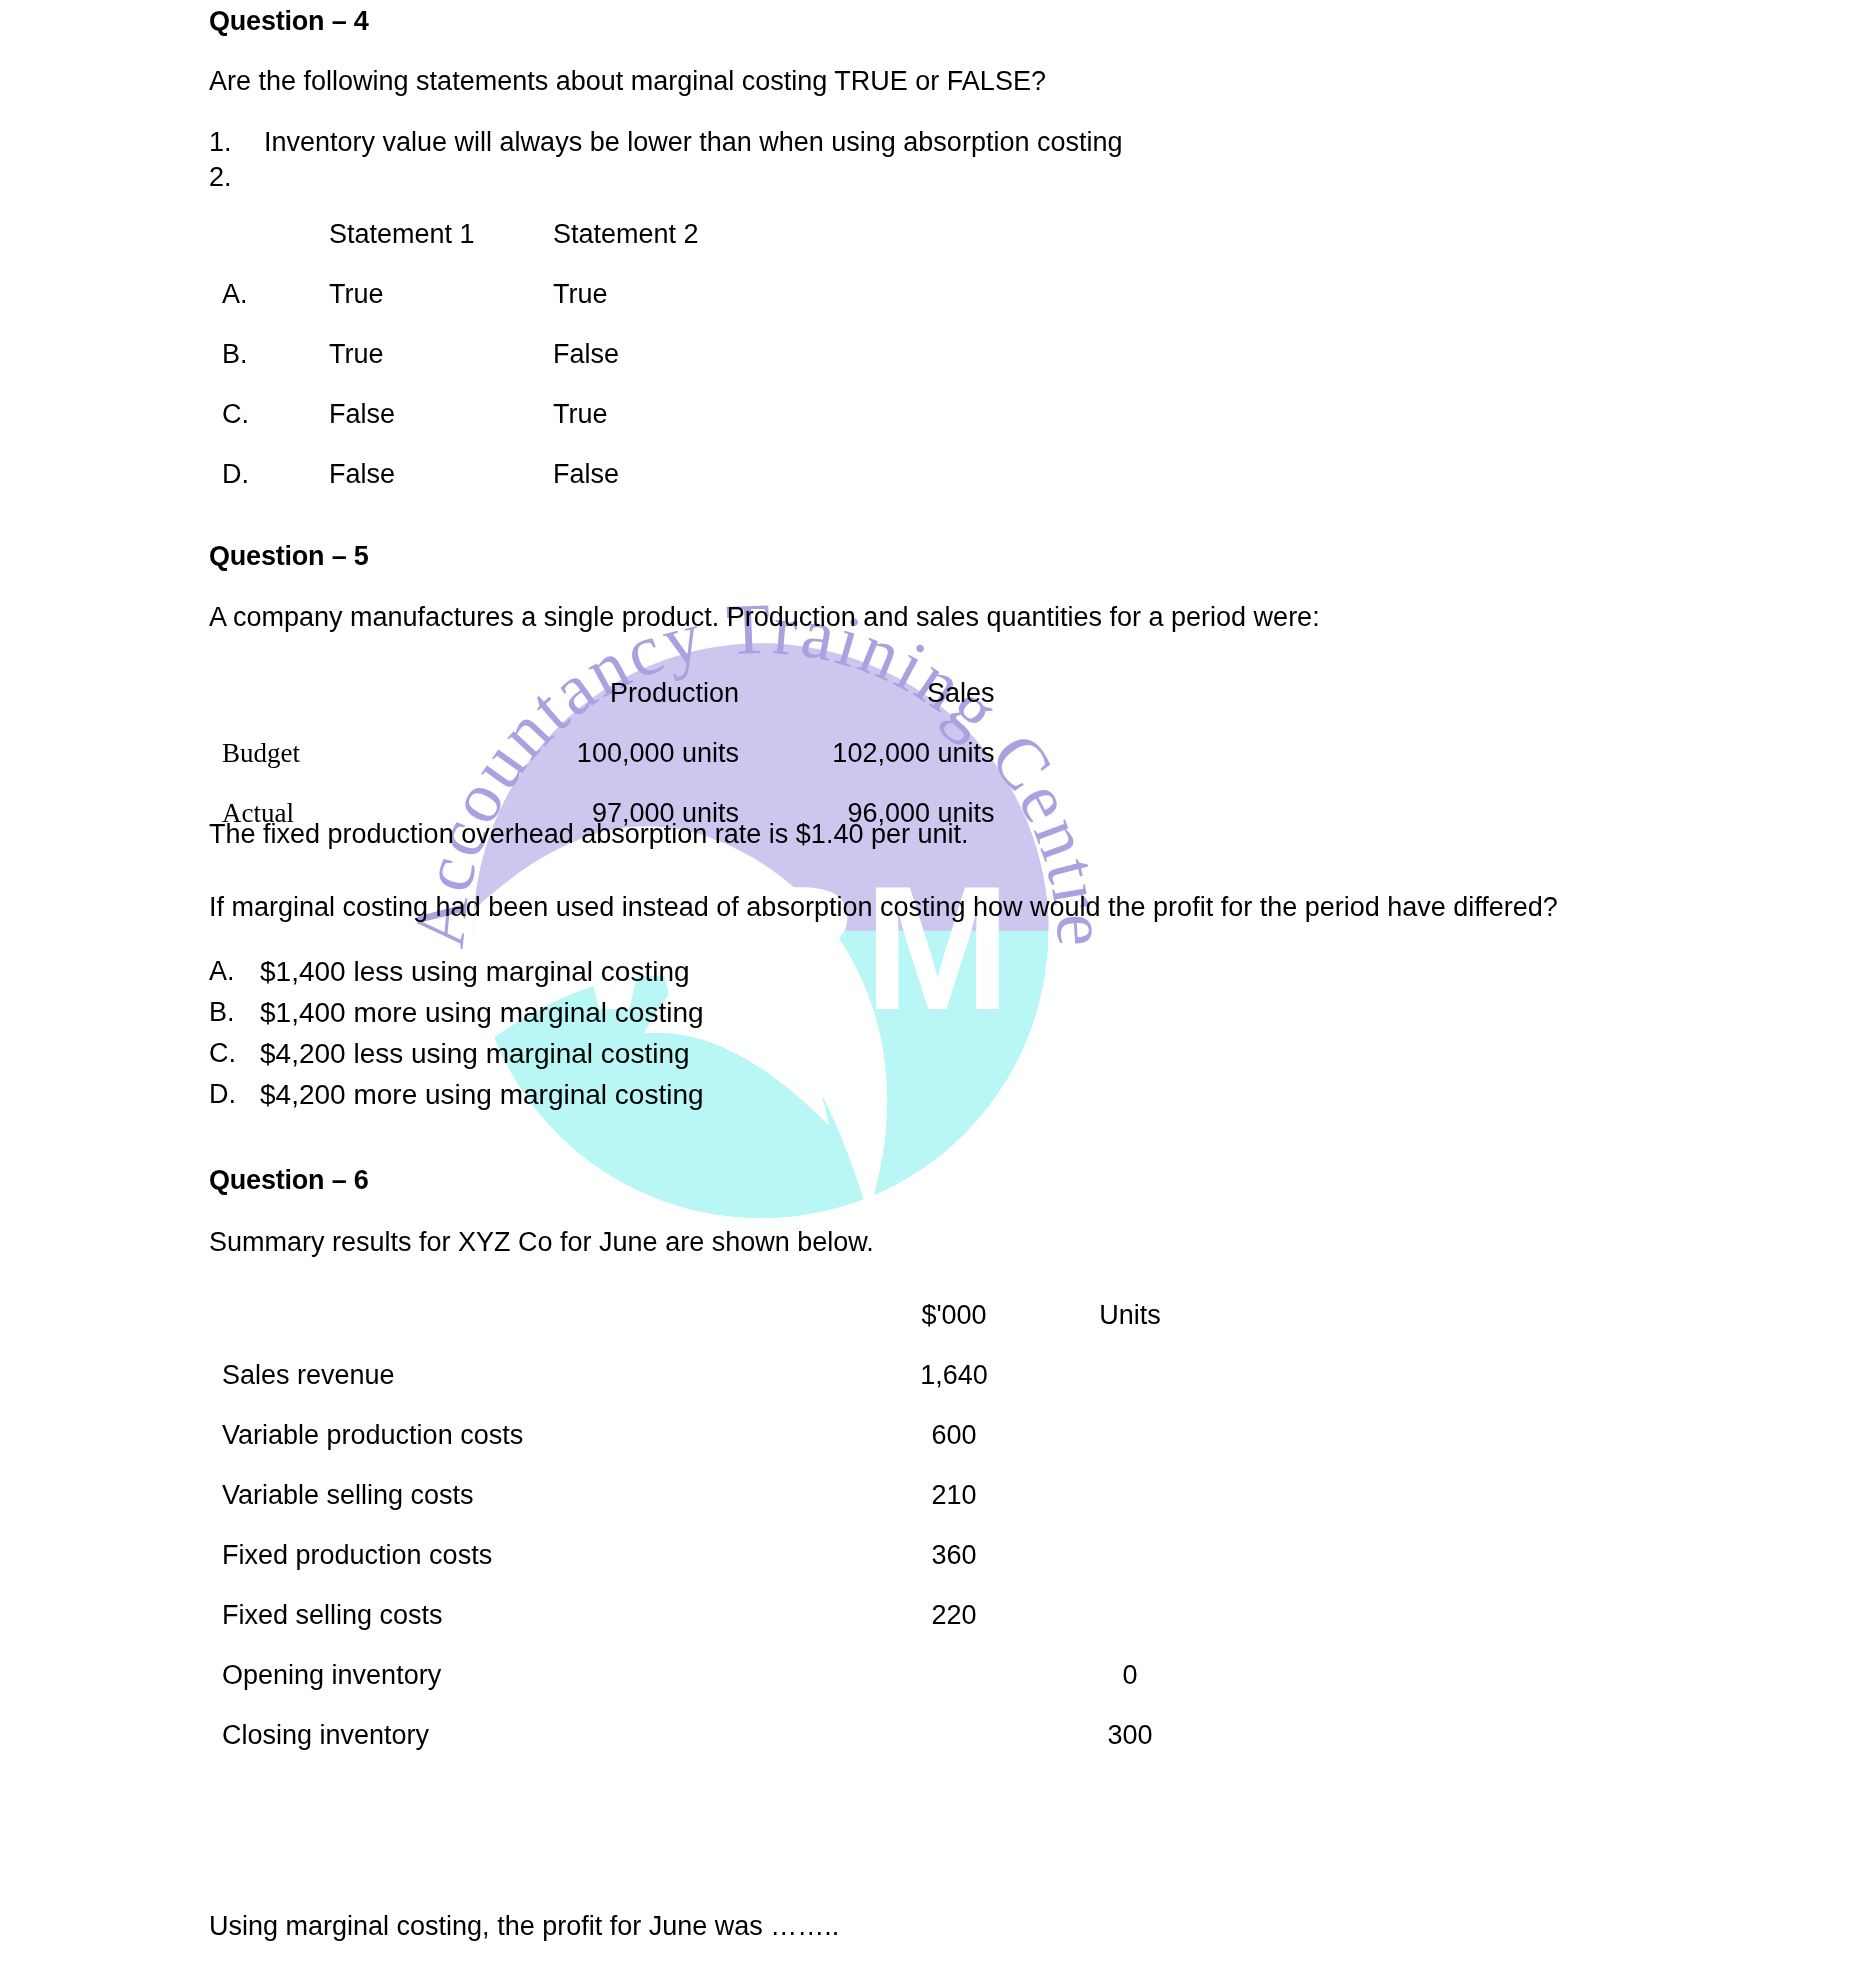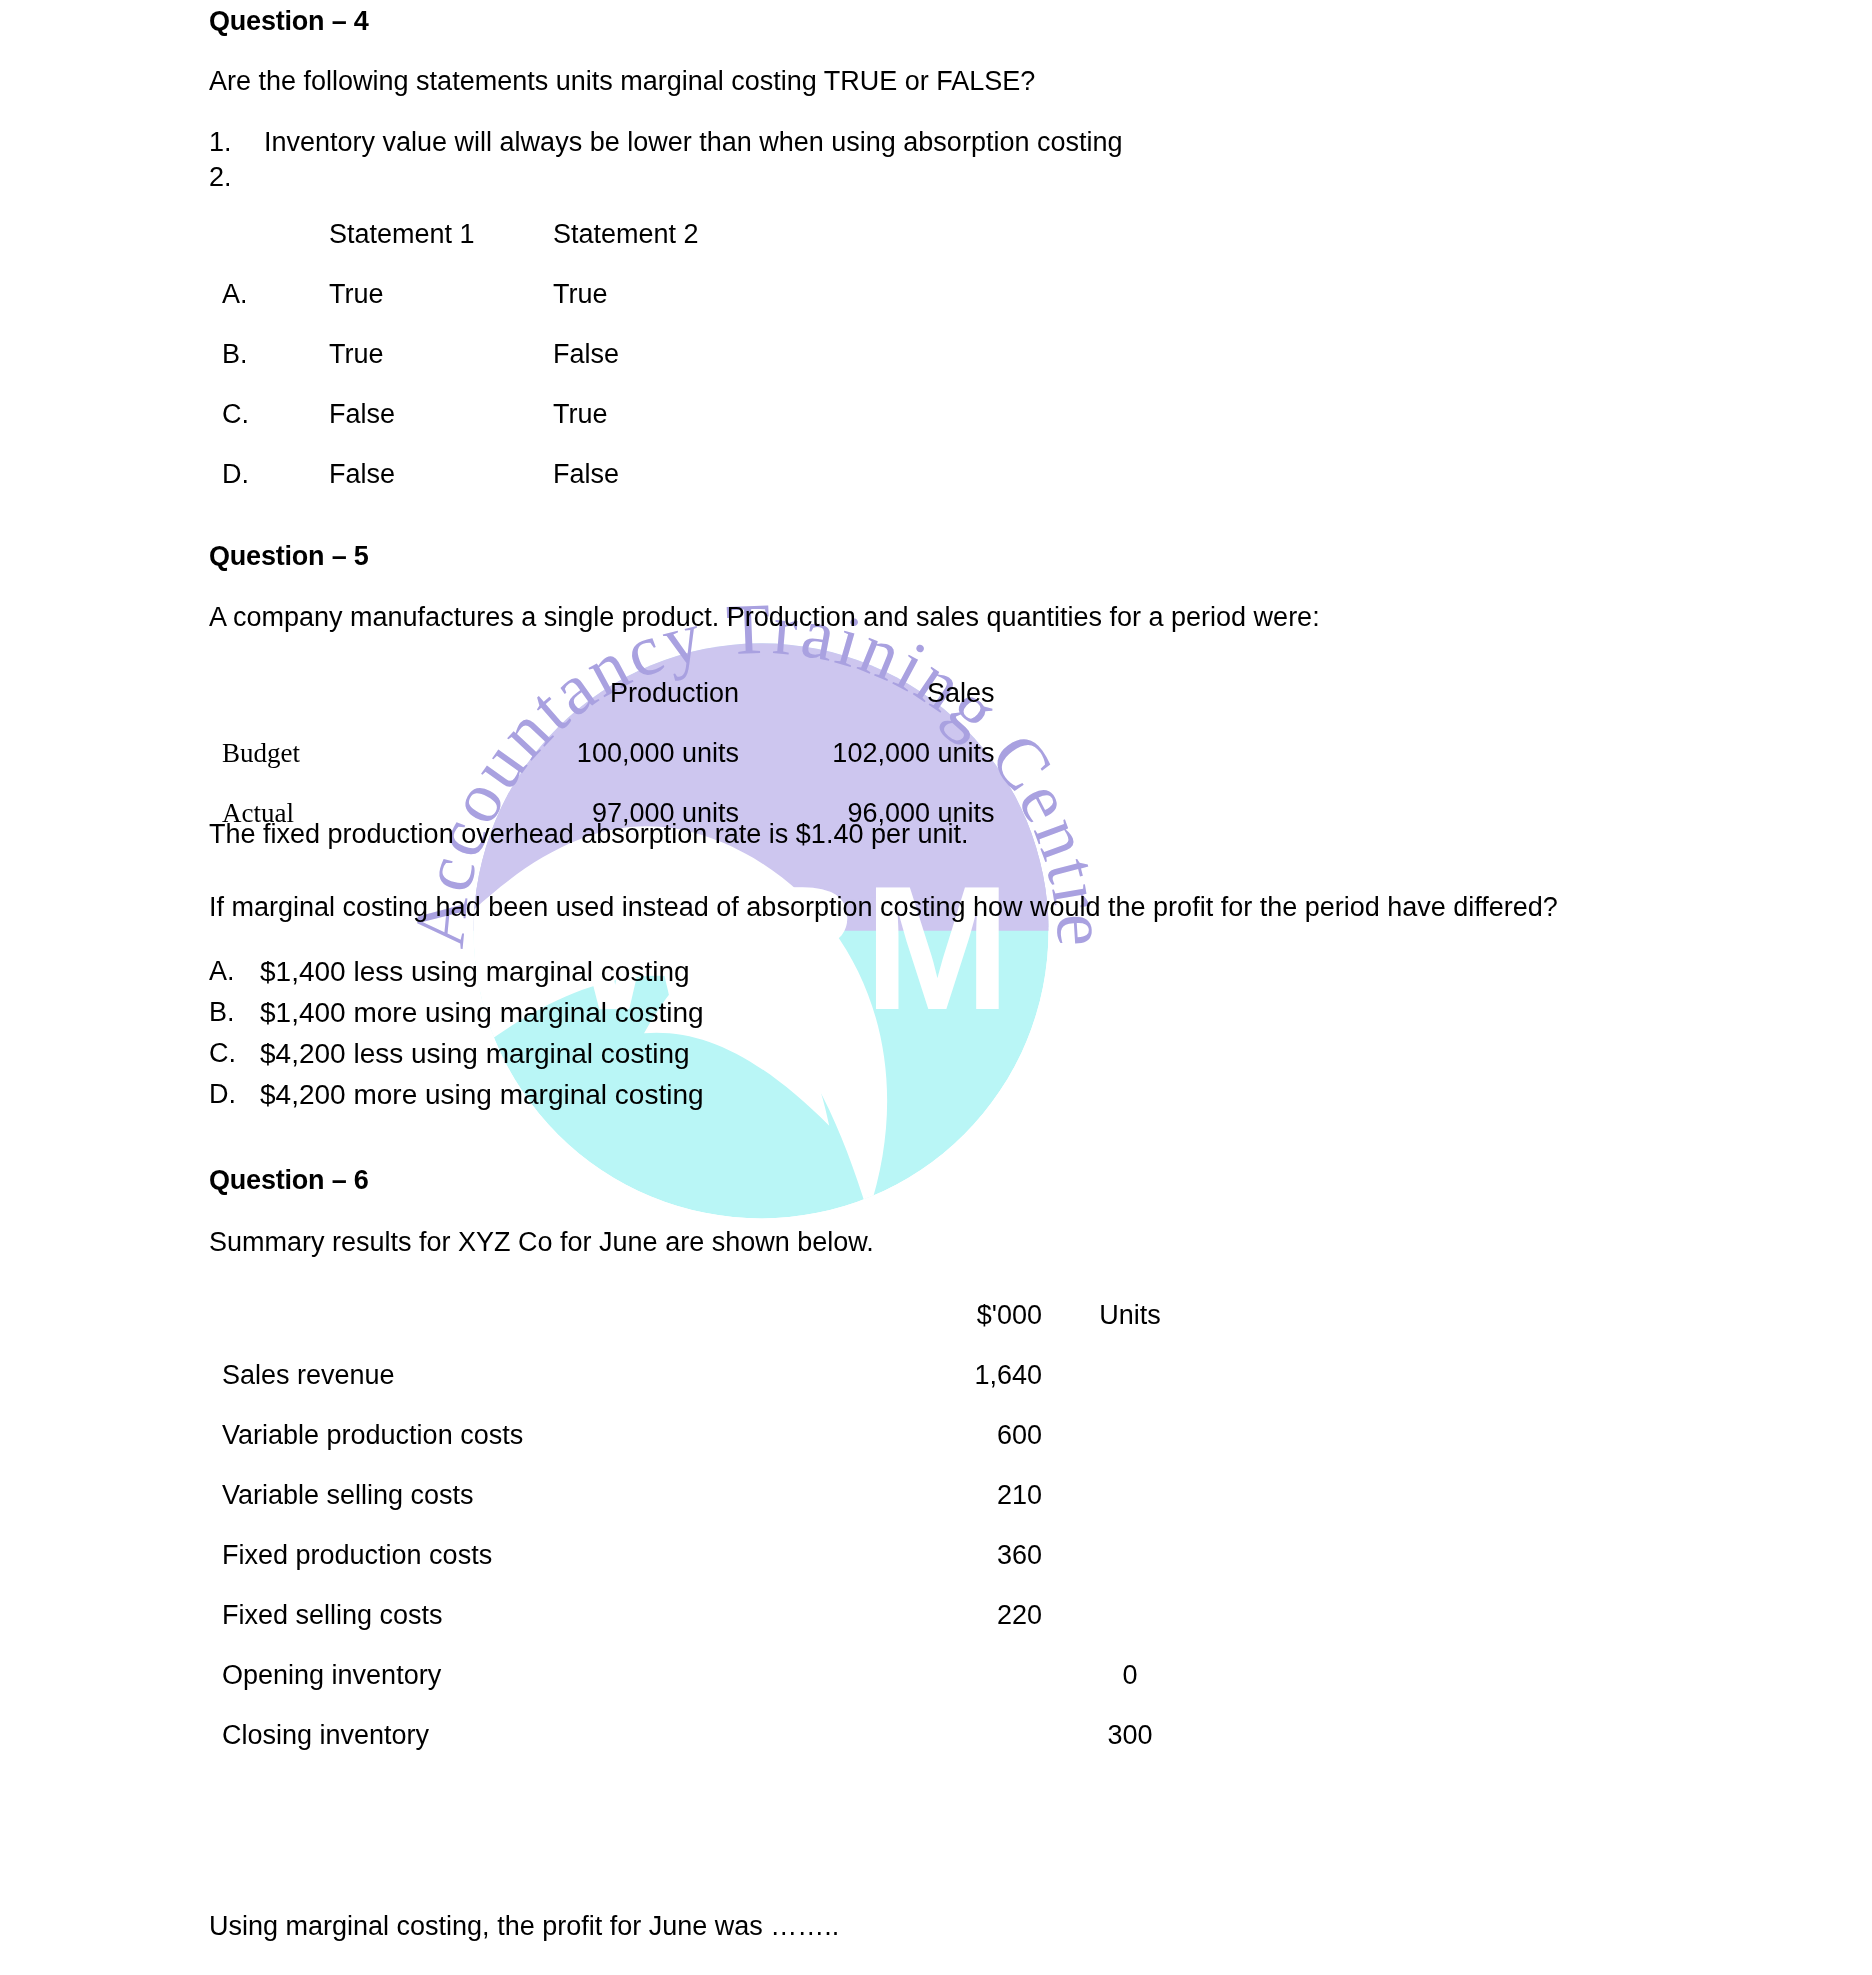--- a/index.html
+++ b/index.html
@@ -86,21 +86,21 @@
 
   
   .ans-row { position: relative; height: 41px; }
   .ans-letter { position: absolute; left: 0; top: 0; font-size: 27px; }
   .ans-text { position: absolute; left: 51px; top: 0; font-size: 28px; white-space: nowrap; }
 
   
   .sum-table { border-collapse: collapse; }
   .sum-table td { font-size: 27px; padding: 0; white-space: nowrap; }
   .sum-lbl { width: 644px; height: 60px; }
-  .sum-money { width: 176px; text-align: right; }
+  .sum-money { width: 176px; text-align: center; }
   .sum-units { width: 176px; text-align: center; }
 </style>
 </head>
 <body>
 
 <div id="watermark">
   <svg viewBox="0 0 720 750" xmlns="http://www.w3.org/2000/svg">
     <defs>
       <clipPath id="circClip">
         <circle cx="360" cy="400" r="295"></circle>
@@ -123,21 +123,21 @@
     <text font-family="'Liberation Serif','DejaVu Serif',serif" font-size="74" fill="#a9a1e0" letter-spacing="3">
       <textPath href="#arcPath" startOffset="50%" text-anchor="middle">Accountancy Training Centre</textPath>
     </text>
   </svg>
 </div>
 
 <div id="page">
 
   <div class="blk q-head" style="left:209px; top:5.9px;">Question – 4</div>
 
-  <div class="blk body-text" style="left:209px; top:66px;">Are the following statements units marginal costing TRUE or FALSE?</div>
+  <div class="blk body-text" style="left:209px; top:66px;">Are the following statements about marginal costing TRUE or FALSE?</div>
 
   <div class="blk" style="left:209px; top:127px; width:1268px;">
     <div class="stmt-row">
       <span class="stmt-num">1.</span>
       <span class="stmt-txt">Inventory value will always be lower than when using absorption costing</span>
     </div>
     <div class="stmt-row">
       <span class="stmt-num">2.</span>
     </div>
   </div>

